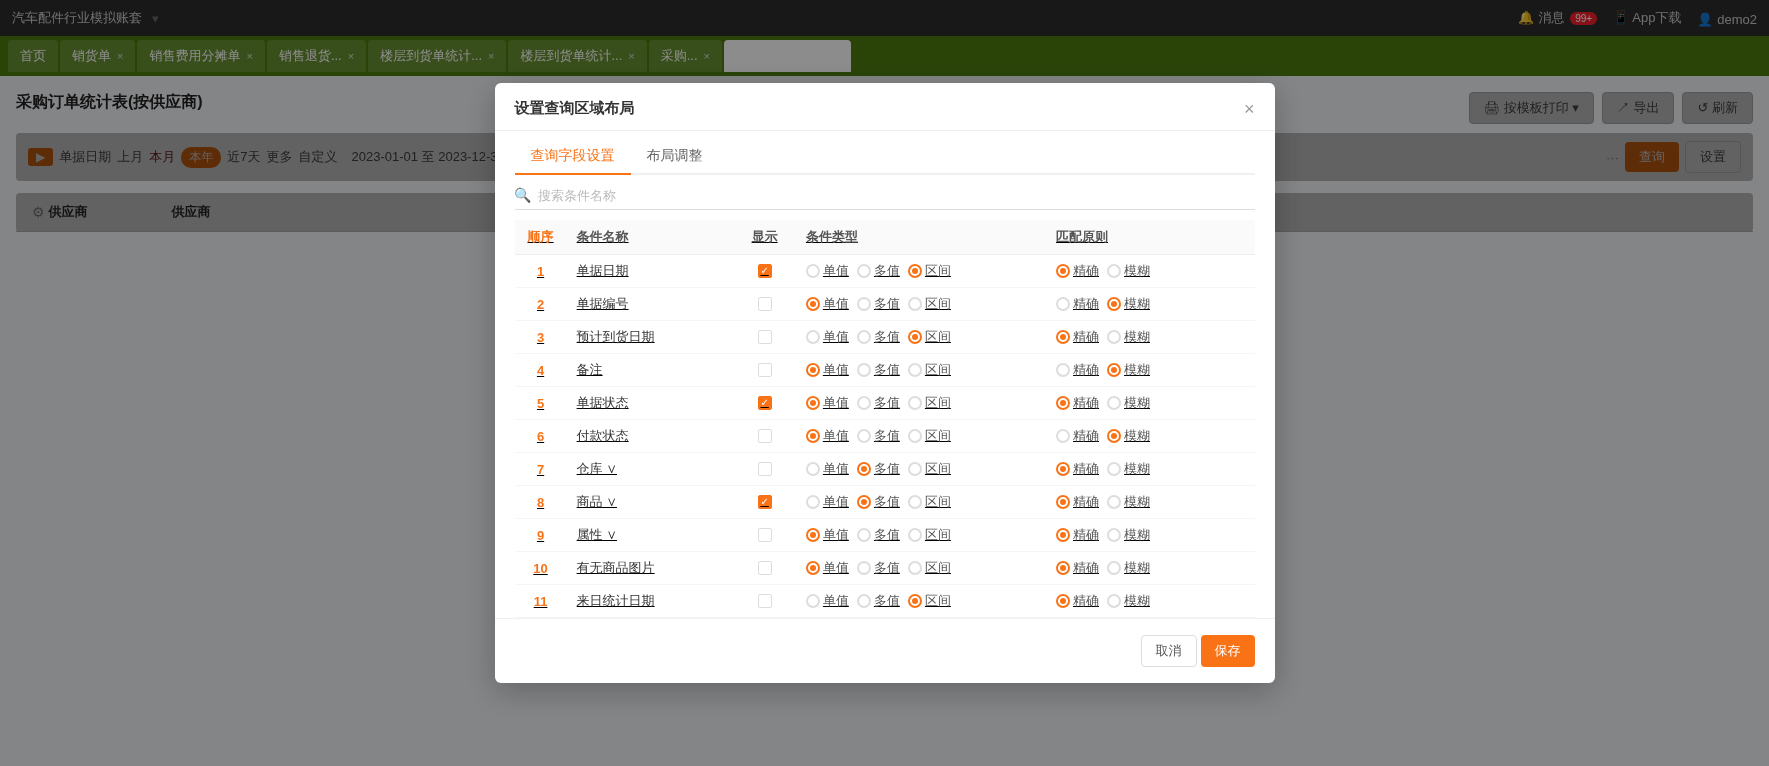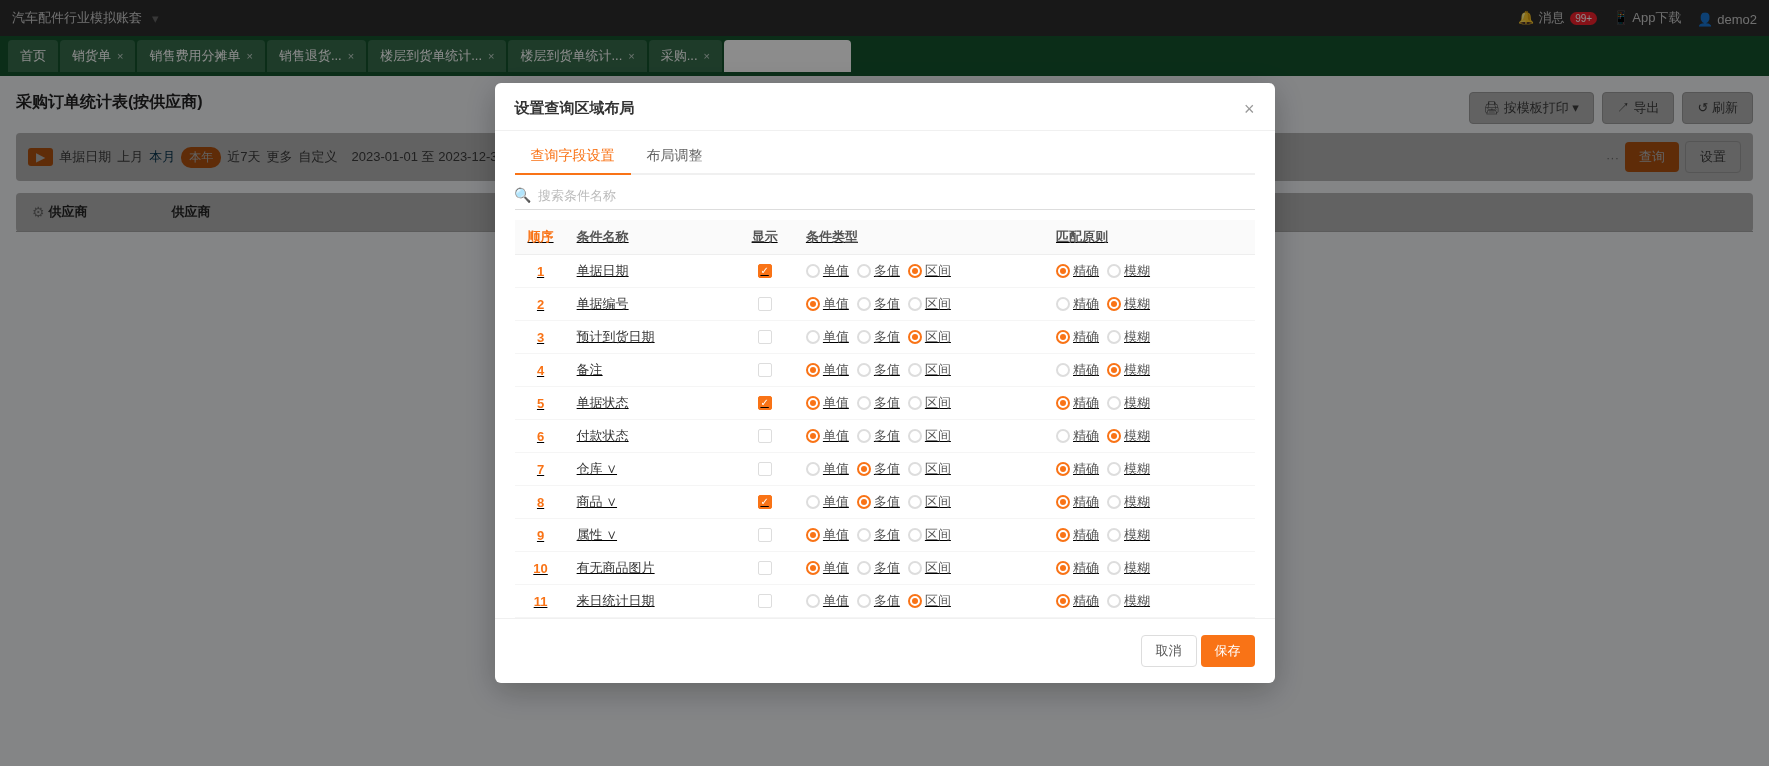--- a/index.html
+++ b/index.html
@@ -14,21 +14,21 @@
       justify-content: space-between;
       padding: 0 12px;
       color: #ccc;
     }
     .top-bar-left { font-size: 13px; color: #ccc; display: flex; align-items: center; gap: 6px; }
     .top-bar-right { display: flex; align-items: flex-end; gap: 16px; font-size: 13px; color: #ccc; }
     .notif-badge { background: #f5222d; color: #fff; border-radius: 10px; padding: 1px 5px; font-size: 10px; margin-left: 2px; }
 
     
     .tab-bar {
-      background: #14532d;
+      background: #4d7c0f;
       height: 40px;
       display: flex;
       align-items: center;
       padding: 0 0 0 8px;
       gap: 2px;
     }
     .tab-item {
       background: rgba(255,255,255,0.15);
       color: #fff;
       padding: 4px 12px;
@@ -249,21 +249,21 @@
       <div style="display:flex; gap:8px;">
         <button class="btn-white">🖨 按模板打印 ▾</button>
         <button class="btn-white">↗ 导出</button>
         <button class="btn-white">↺ 刷新</button>
       </div>
     </div>
     <div style="display:flex; align-items:center; gap:6px; margin-bottom:12px; background:#fff; padding:8px 12px; border-radius:4px;">
       <span style="background:#f97316; color:#fff; padding:2px 8px; border-radius:3px; font-size:12px; cursor:pointer;">▶</span>
       <span style="color:#555; font-size:13px;">单据日期</span>
       <span style="color:#555; font-size:13px; cursor:pointer;">上月</span>
-      <span style="color:#0c4a6e; font-size:13px; cursor:pointer;">本月</span>
+      <span style="color:#7f1d1d; font-size:13px; cursor:pointer;">本月</span>
       <span style="background:#f97316; color:#fff; border-radius:10px; padding:2px 8px; font-size:12px;">本年</span>
       <span style="color:#555; font-size:13px; cursor:pointer;">近7天</span>
       <span style="color:#555; font-size:13px; cursor:pointer;">更多</span>
       <span style="color:#555; font-size:13px; cursor:pointer;">自定义</span>
       <span style="color:#555; font-size:13px; margin-left:8px;">2023-01-01 至 2023-12-31</span>
       <span style="color:#999; font-size:13px; margin-left:auto;">···</span>
       <button class="btn-orange">查询</button>
       <button class="btn-white">设置</button>
     </div>
     <div style="background:#fff; border-radius:4px; padding:0;">

